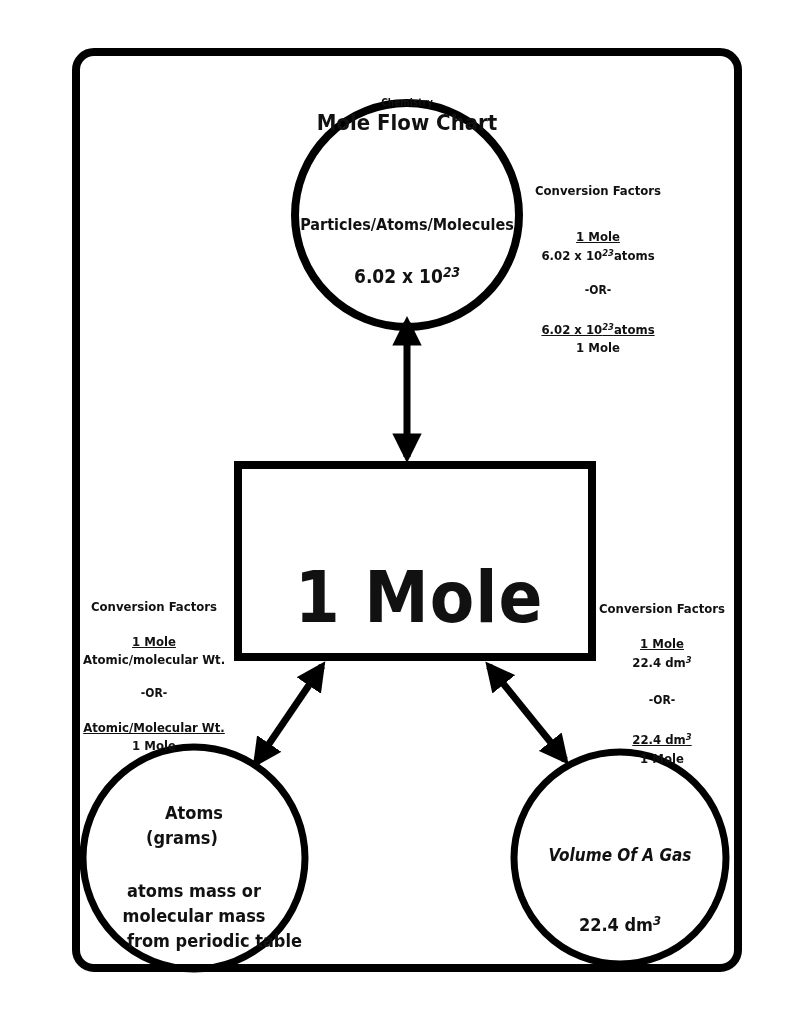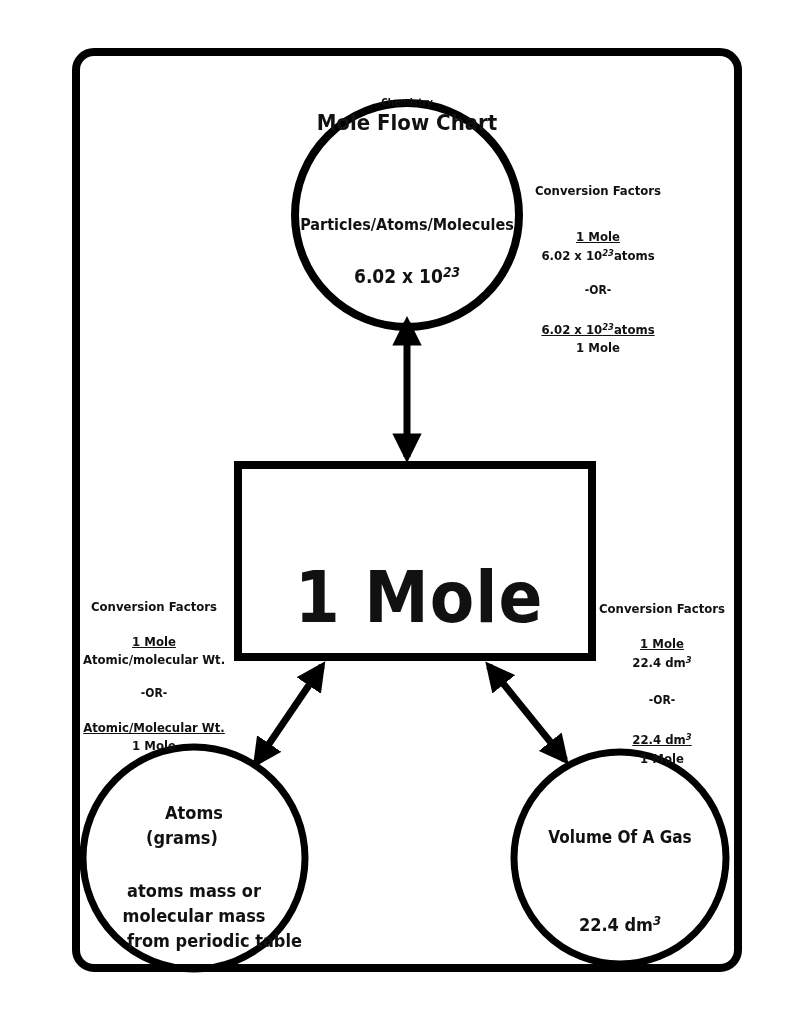--- a/index.html
+++ b/index.html
@@ -48,21 +48,21 @@
 </div>
 
 <div class="t" style="left:238px; top:505px; width:362px; font-size:72px; line-height:110px; letter-spacing:1px;">1 Mole</div>
 
 <div class="t circle-text" style="left:94px; top:765px; width:200px; font-size:18px;">Atoms</div>
 <div class="t circle-text" style="left:82px; top:790px; width:200px; font-size:18px;">(grams)</div>
 <div class="t circle-text" style="left:94px; top:843px; width:200px; font-size:18px;">atoms mass or</div>
 <div class="t circle-text" style="left:94px; top:868px; width:200px; font-size:18px;">molecular mass</div>
 <div class="t circle-text" style="left:86px; top:893px; width:216px; font-size:18px;text-align:right;">from periodic table</div>
 
-<div class="t circle-text" style="left:520px; top:790px; width:200px; font-size:17px;">Volume Of A Gas</div>
+<div class="t circle-text" style="left:520px; top:808px; width:200px; font-size:17px;font-style:italic;">Volume Of A Gas</div>
 <div class="t" style="left:520px; top:877px; width:200px; font-size:18px;">
   <span>22.4 dm</span><sup>3</sup>
 </div>
 
 <div>
   <div class="t cf" style="left:523px; top:146px; width:150px;">Conversion Factors</div>
   <div class="t cf u" style="left:533px; top:192px; width:130px;">1 Mole</div>
   <div class="t cf" style="left:523px; top:211px; width:150px;">
     <span>6.02 x 10</span><sup>23</sup><span>atoms</span>
   </div>

